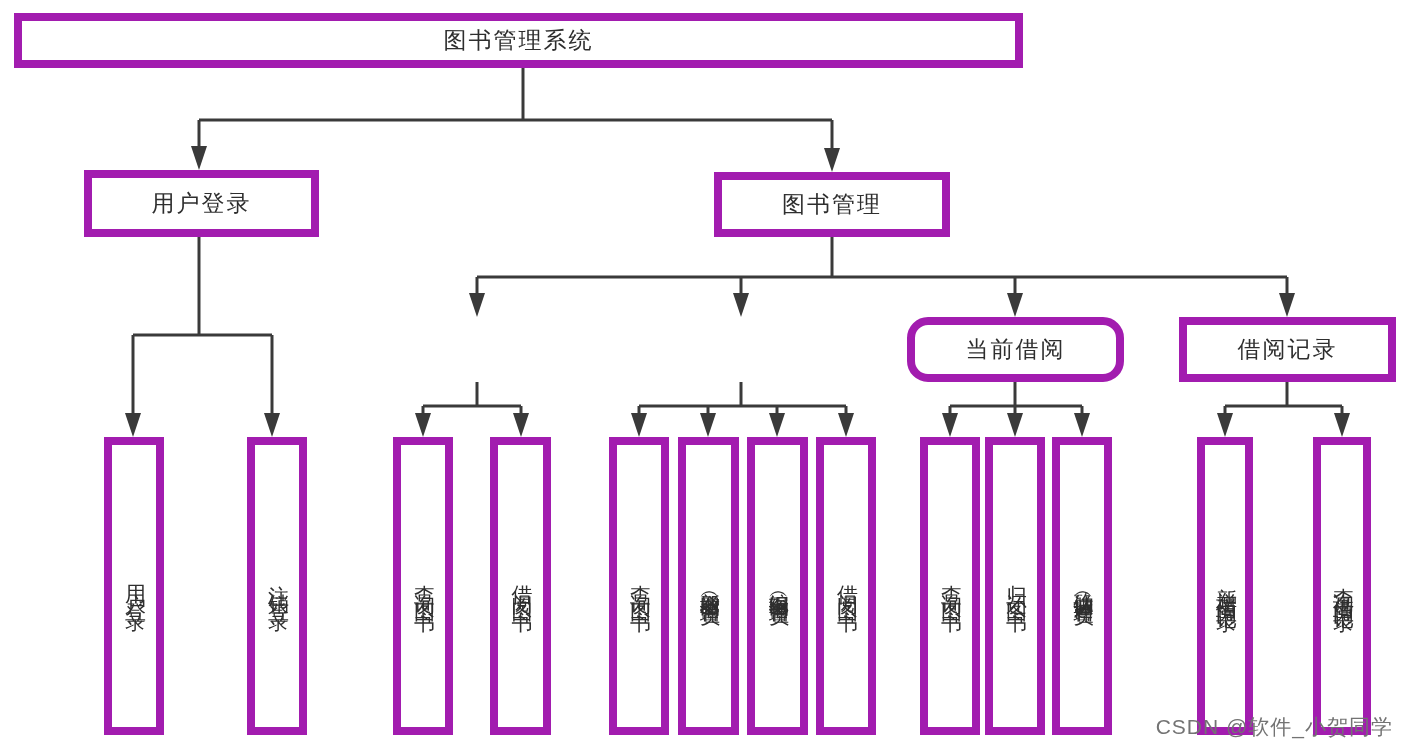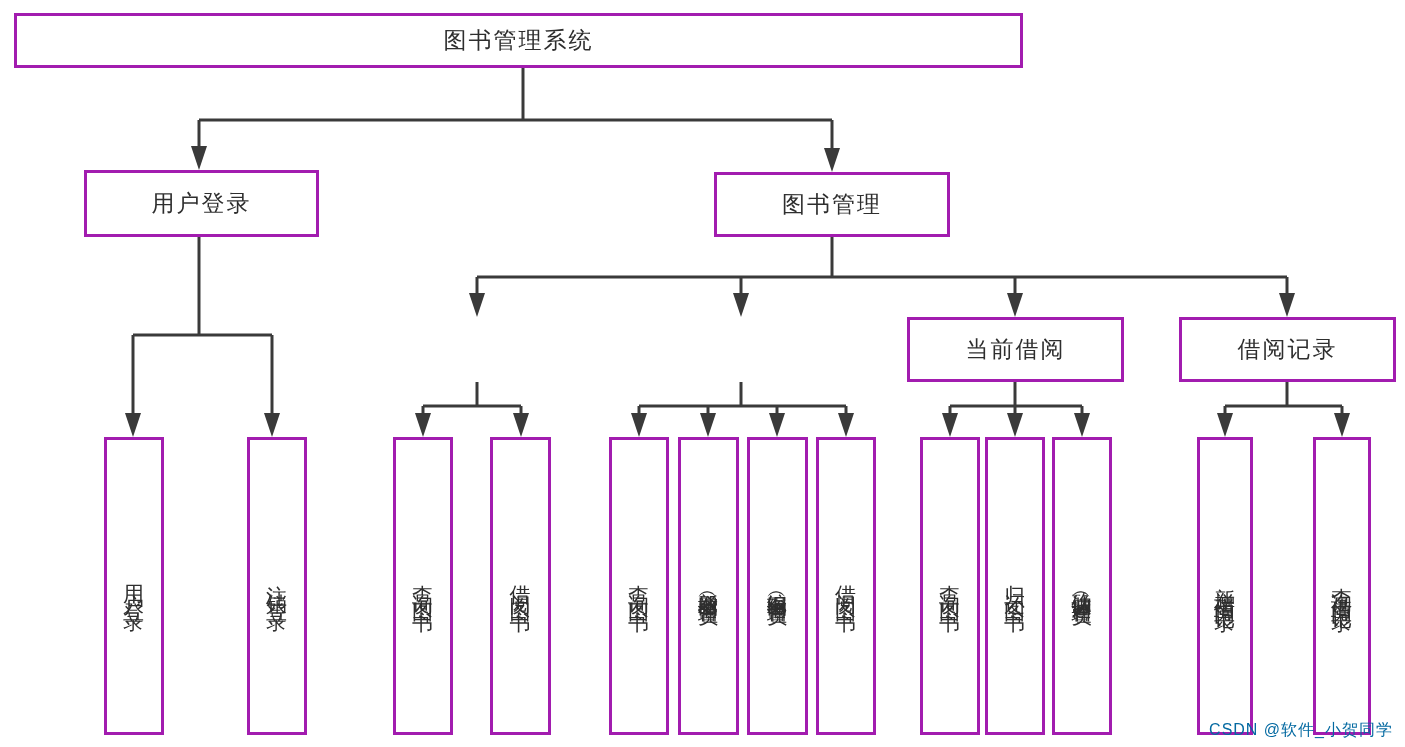--- a/index.html
+++ b/index.html
@@ -3,34 +3,34 @@
 <meta charset="utf-8">
 <style>
   html,body{margin:0;padding:0;background:#ffffff;}
   .canvas{
     position:relative;width:1405px;height:747px;background:#ffffff;
     font-family:"Liberation Sans","DejaVu Sans",sans-serif;color:#2e2e2e;overflow:hidden;
   }
   .wires{position:absolute;left:0;top:0;z-index:0;}
   .node{
     position:absolute;box-sizing:border-box;background:#ffffff;
-    border:3px solid #a21caf;display:flex;align-items:center;justify-content:center;
-    z-index:1;text-align:center;
+    border:8px solid #a21caf;display:flex;align-items:center;justify-content:center;
+    z-index:1;text-align:center;font-family:Liberation Mono, monospace;
   }
   .hnode{font-size:23px;letter-spacing:2px;}
   .root{font-size:23px;letter-spacing:2px;}
   .leaf{
     writing-mode:vertical-rl;text-orientation:mixed;
     font-size:21px;letter-spacing:9px;line-height:1;
   }
   .leaf.med{letter-spacing:5px;}
   .leaf.dense{letter-spacing:2px;font-size:20px;}
   .watermark{
     position:absolute;right:12px;bottom:6px;z-index:2;
-    font-size:16px;color:#0369a1;letter-spacing:1px;white-space:nowrap;
+    font-size:21px;color:#737373;letter-spacing:1px;white-space:nowrap;
   }
 </style>
 </head>
 <body>
 
 <div class="canvas">
 
   <svg class="wires" width="1405" height="747" viewBox="0 0 1405 747">
     <g stroke="#3a3a3a" stroke-width="3" fill="none">
 
@@ -102,21 +102,21 @@
       <polygon points="1217,413 1233,413 1225,437"></polygon>
       <polygon points="1334,413 1350,413 1342,437"></polygon>
     </g>
   </svg>
 
   <div class="node root" style="left:14px;top:13px;width:1009px;height:55px;">图书管理系统</div>
 
   <div class="node hnode" style="left:84px;top:170px;width:235px;height:67px;">用户登录</div>
   <div class="node hnode" style="left:714px;top:172px;width:236px;height:65px;">图书管理</div>
 
-  <div class="node hnode" style="left:907px;top:317px;width:217px;height:65px;">当前借阅</div>
+  <div class="node hnode" style="left:907px;top:317px;width:217px;height:65px;border-radius:21px;">当前借阅</div>
   <div class="node hnode" style="left:1179px;top:317px;width:217px;height:65px;text-align:center;">借阅记录</div>
 
   <div class="node leaf" style="left:104px;top:437px;width:60px;height:298px;">用户登录</div>
   <div class="node leaf" style="left:247px;top:437px;width:60px;height:298px;">注销登录</div>
 
   <div class="node leaf" style="left:393px;top:437px;width:60px;height:298px;">查询图书</div>
   <div class="node leaf" style="left:490px;top:437px;width:61px;height:298px;">借阅图书</div>
 
   <div class="node leaf" style="left:609px;top:437px;width:60px;height:298px;">查询图书</div>
   <div class="node leaf dense" style="left:678px;top:437px;width:61px;height:298px;">新增图书（管理员）</div>

